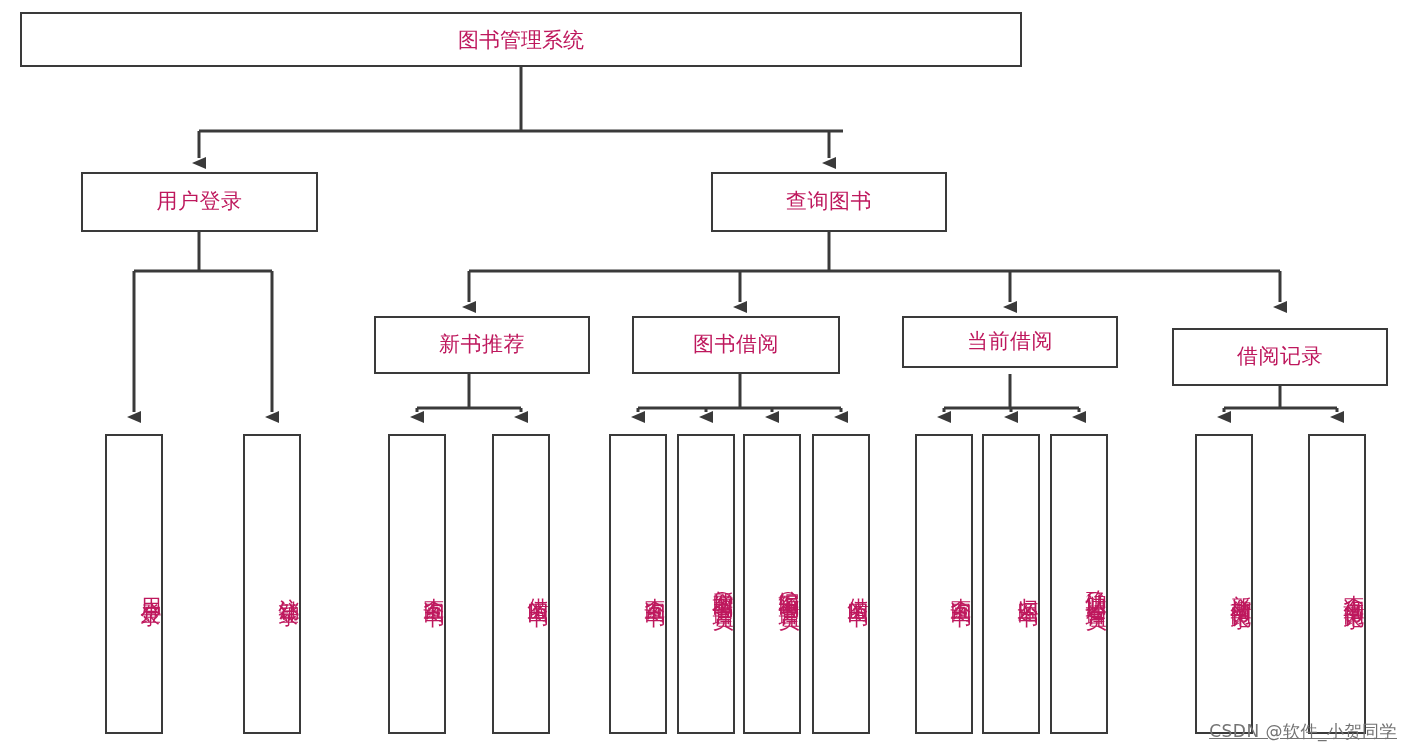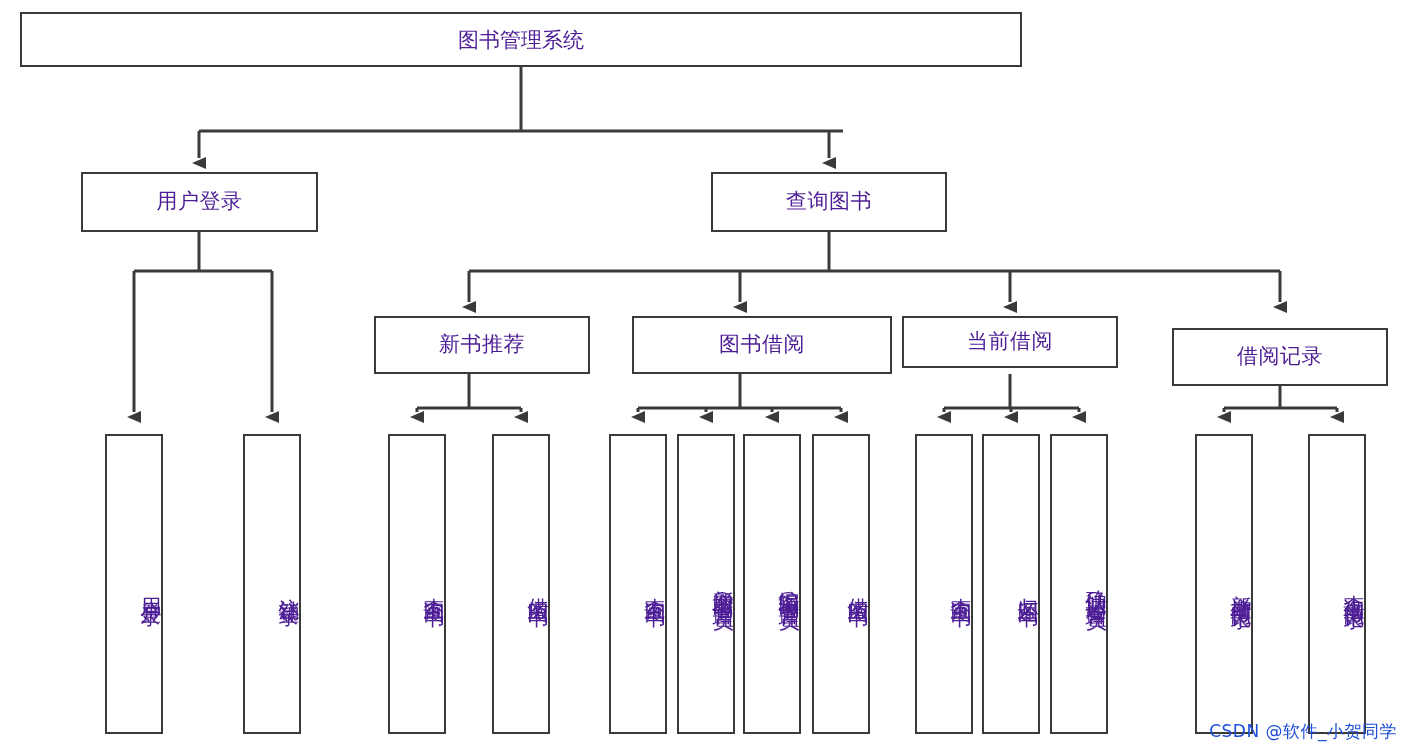--- a/index.html
+++ b/index.html
@@ -25,21 +25,21 @@
     height: 747px;
   }
   .node {
     position: absolute;
     box-sizing: border-box;
     border: 2px solid #3a3a3a;
     background: #ffffff;
     display: flex;
     align-items: center;
     justify-content: center;
-    color: #4c1d95;
+    color: #be185d;
     text-align: right;
   }
   .node-h {
     font-size: 21px;
     letter-spacing: 0.5px;
     line-height: 1.1;
   }
   .node-root {
     font-size: 21px;
   }
@@ -58,24 +58,25 @@
   }
   .label {
     display: block;
     white-space: nowrap;
   }
   .watermark {
     position: absolute;
     right: 8px;
     bottom: 4px;
     font-size: 17px;
-    color: #1d4ed8;
+    color: #737373;
     letter-spacing: 0.5px;
     white-space: nowrap;
     pointer-events: none;
+    text-decoration: underline;
   }
 </style>
 </head>
 <body>
 
 <div id="canvas">
 
   <svg id="edges" viewBox="0 0 1405 747">
     <defs>
       <marker id="arrow" markerWidth="12" markerHeight="14" refX="1" refY="7" orient="auto" markerUnits="userSpaceOnUse">
@@ -135,21 +136,21 @@
   </div>
 
   <div class="node node-h" style="left:711px; top:172px; width:236px; height:60px;">
     <span class="label">查询图书</span>
   </div>
 
   <div class="node node-h" style="left:362px; top:316px; width:216px; height:58px;margin-left:12px;">
     <span class="label">新书推荐</span>
   </div>
 
-  <div class="node node-h" style="left:632px; top:316px; width:260px; height:58px;">
+  <div class="node node-h" style="left:632px; top:316px; width:208px; height:58px;">
     <span class="label">图书借阅</span>
   </div>
 
   <div class="node node-h" style="left:902px; top:316px; width:216px; height:52px;">
     <span class="label">当前借阅</span>
   </div>
 
   <div class="node node-h" style="left:1172px; top:328px; width:216px; height:58px;">
     <span class="label">借阅记录</span>
   </div>

